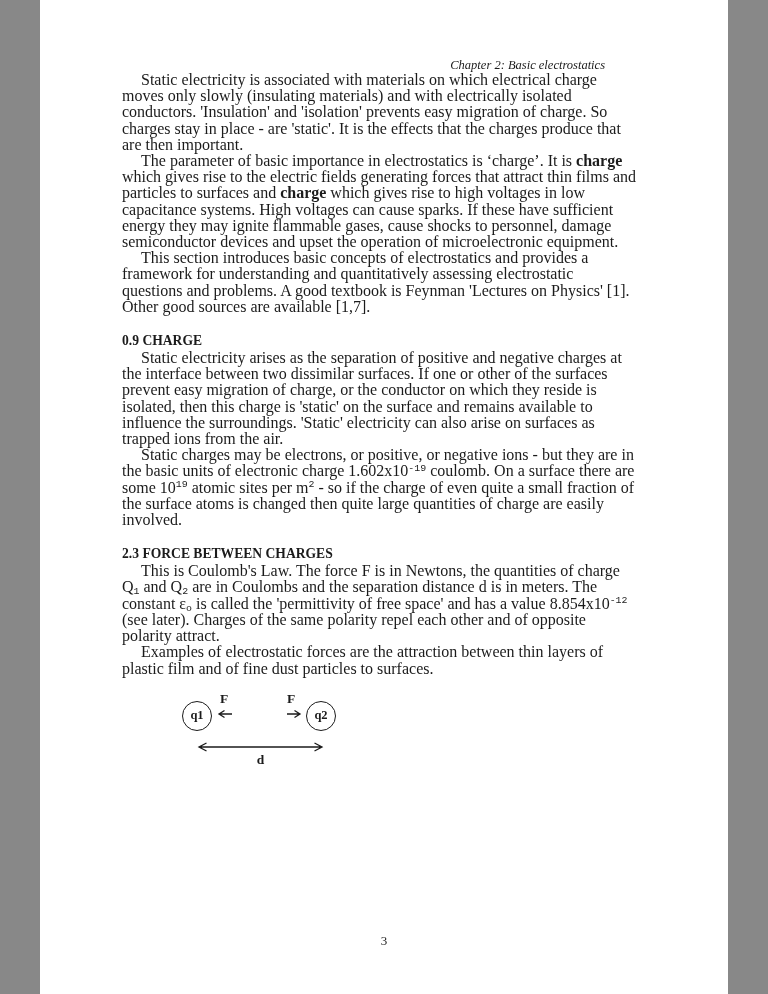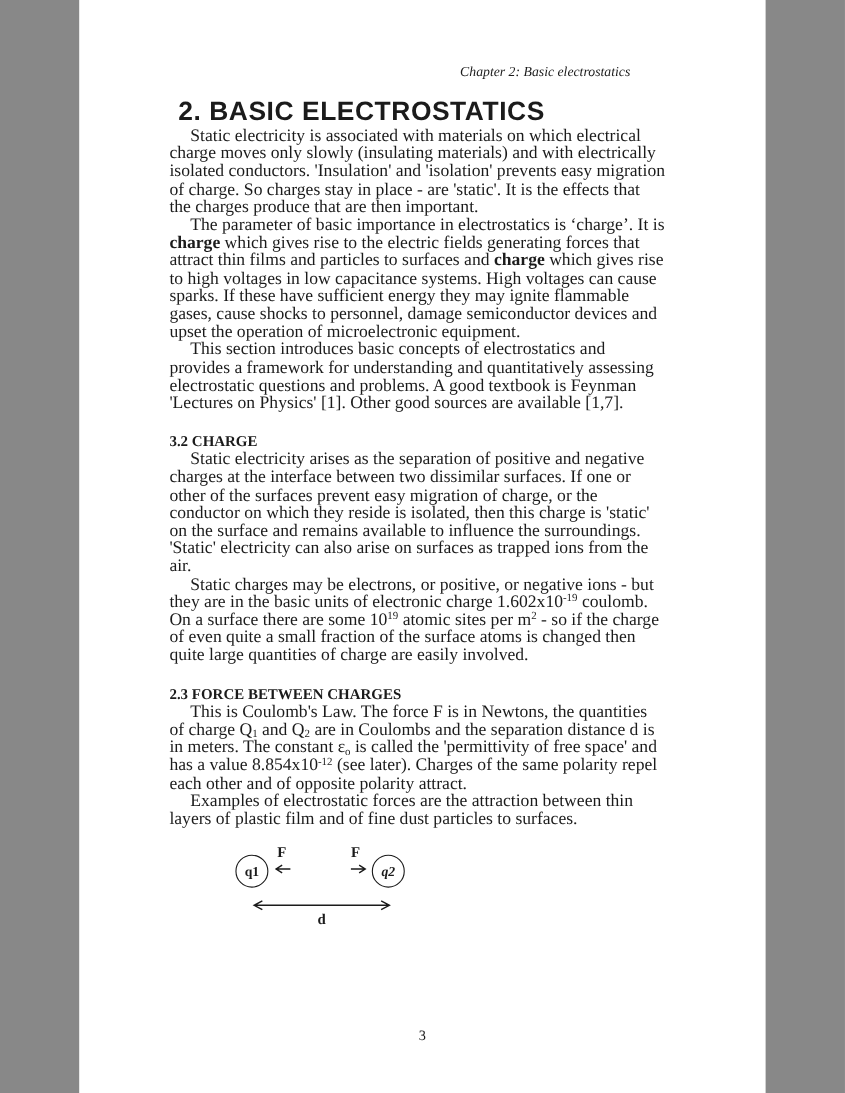--- a/index.html
+++ b/index.html
@@ -1,19 +1,19 @@
 <!DOCTYPE html>
 <html style="--ink: #1b1b1b; --paper: #ffffff;"><head>
 <meta charset="utf-8">
 <style>
   :root { --ink: #1b1b1b; --paper: #ffffff; }
   * { box-sizing: border-box; }
   html, body { margin: 0; padding: 0; background: #888; }
   .page {
-    width: 624px; height: 994px;
+    width: 688px; height: 994px;
     margin: 0 auto;
     background: var(--paper);
     color: var(--ink);
     position: relative;
     padding: 58px 91px 0 82px;
     font-family: "Liberation Serif", "DejaVu Serif", serif;
     overflow: hidden;
   }
   .running-header {
     font-style: italic;
@@ -41,20 +41,21 @@
     line-height: 16.2px;
     margin: 0;
     text-indent: 19px;
     text-align: left;
   }
   sup, sub {
     font-size: 0.62em;
     line-height: 0;
     vertical-align: baseline;
     position: relative;
+    font-family: Liberation Mono, monospace;
   }
   sup { top: -0.55em; }
   sub { top: 0.2em; }
   .formula {
     font-size: 13.6px;
     line-height: 20px;
     margin: 15px 0 15px 66px;
   }
   .charges-figure {
     position: relative;
@@ -66,21 +67,21 @@
     position: absolute;
     width: 30px; height: 30px;
     border: 1.6px solid var(--ink);
     border-radius: 50%;
     display: flex; align-items: center; justify-content: center;
     font-weight: bold;
     font-size: 12.5px;
     top: 8px;
   }
   .circle-q1 { left: 0; }
-  .circle-q2 { left: 124px; font-style: italic; }
+  .circle-q2 { left: 124px; }
   .force-label {
     position: absolute;
     top: -1px;
     font-weight: bold;
     font-size: 13.5px;
     line-height: 14px;
   }
   .force-label.left { left: 38px; }
   .force-label.right { left: 105px; }
   .arrow { position: absolute; }
@@ -106,30 +107,29 @@
     font-size: 13px;
   }
 </style>
 </head>
 <body>
 
 <div class="page">
 
   <div class="running-header">Chapter 2: Basic electrostatics</div>
 
-  <h1 class="chapter-title">2. BASIC ELECTROSTATICS</h1>
 
   <section>
     <p class="body-para"><span>Static electricity is associated with materials on which electrical charge moves only slowly (insulating materials) and with electrically isolated conductors.  'Insulation' and 'isolation' prevents easy migration of charge.  So charges stay in place - are 'static'.  It is the effects that the charges produce that are then important.</span></p>
     <p class="body-para"><span>The parameter of basic importance in electrostatics is ‘charge’. It is </span><b>charge</b><span> which gives rise to the electric fields generating forces that attract thin films and particles to surfaces and </span><b>charge</b><span> which gives rise to high voltages in low capacitance systems.  High voltages can cause sparks.  If these have sufficient energy they may ignite flammable gases, cause shocks to personnel, damage semiconductor devices and upset the operation of microelectronic equipment.</span></p>
     <p class="body-para"><span>This section introduces basic concepts of electrostatics and provides a framework for understanding and quantitatively assessing electrostatic questions and problems.  A good textbook is Feynman 'Lectures on Physics' [1]. Other good sources are available [1,7].</span></p>
   </section>
 
   <section>
-    <h2 class="section-heading">3.2 CHARGE</h2>
+    <h2 class="section-heading">0.9 CHARGE</h2>
     <p class="body-para"><span>Static electricity arises as the separation of positive and negative charges at the interface between two dissimilar surfaces.  If one or other of the surfaces prevent easy migration of charge, or the conductor on which they reside is isolated, then this charge is 'static' on the surface and remains available to influence the surroundings.  'Static' electricity can also arise on surfaces as trapped ions from the air.</span></p>
     <p class="body-para"><span>Static charges may be electrons, or positive, or negative ions - but they are in the basic units of electronic charge 1.602x10</span><sup>-19</sup><span> coulomb.   On a surface there are some 10</span><sup>19</sup><span> atomic sites per m</span><sup>2</sup><span> - so if the charge of even quite a small fraction of the surface atoms is changed then quite large quantities of charge are easily involved.</span></p>
   </section>
 
   <section>
     <h2 class="section-heading">2.3 FORCE BETWEEN CHARGES</h2>
     <p class="body-para"><span>This is Coulomb's Law. The force F is in Newtons, the quantities of charge Q</span><sub>1</sub><span> and Q</span><sub>2</sub><span> are in Coulombs and the separation distance d is in meters.  The constant ε</span><sub>o</sub><span> is called the 'permittivity of free space' and has a value 8.854x10</span><sup>-12</sup><span> (see later).  Charges of the same polarity repel each other and of opposite polarity attract.</span></p>
     <p class="body-para"><span>Examples of electrostatic forces are the attraction between thin layers of plastic film and of fine dust particles to surfaces.</span></p>
   </section>
 

